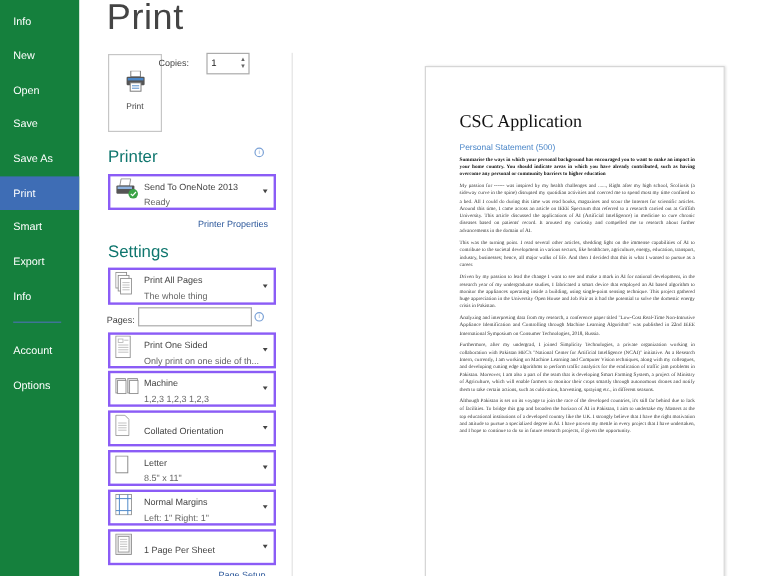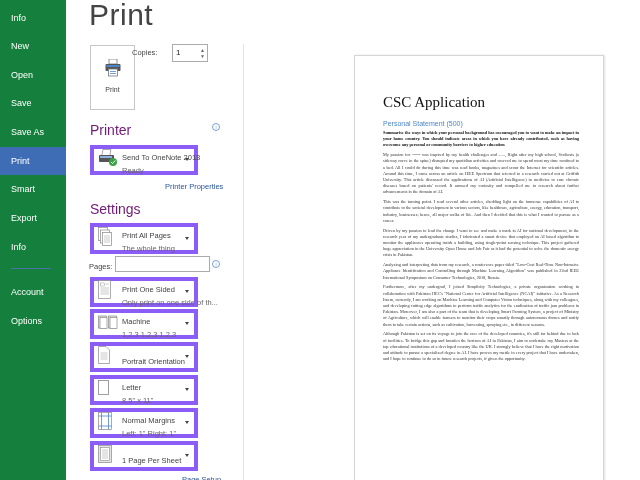--- a/index.html
+++ b/index.html
@@ -18,24 +18,24 @@
   .print-btn .pi { position: absolute; left: 14px; top: 13px; }
   .print-btn .lbl { position: absolute; left: 0; width: 100%; top: 40px; text-align: center; font-size: 7px; color: #444; }
 
   .copies-label { position: absolute; left: 132px; top: 48px; font-size: 7.5px; color: #444; text-align: center; }
   .copies-box { position: absolute; left: 172px; top: 44px; width: 36px; height: 18px; border: 1px solid #ababab; background: #fff; }
   .copies-box .val { position: absolute; left: 3px; top: 3px; font-size: 8px; color: #222; }
   .copies-box .spin { position: absolute; right: 2px; top: 2px; font-size: 5px; color: #666; line-height: 6px; }
 
   .v-divider { position: absolute; left: 243px; top: 44px; width: 1px; height: 436px; background: #e3e3e3; }
 
-  .section-title { position: absolute; left: 90px; font-size: 14px; color: #701a75; }
+  .section-title { position: absolute; left: 90px; font-size: 14px; color: #0f766e; }
   .info-icon { position: absolute; width: 8px; height: 8px; border: 1px solid #7aa1d6; border-radius: 50%; color: #7aa1d6; font-size: 5px; text-align: center; line-height: 6px; }
 
-  .dropdown { position: absolute; left: 90px; width: 108px; border: 4px solid #8b5cf6; background: #fff; cursor: pointer; }
+  .dropdown { position: absolute; left: 90px; width: 140px; border: 2px solid #8b5cf6; background: #fff; cursor: pointer; }
   .dropdown .ico { position: absolute; left: 4px; top: 50%; transform: translateY(-50%); }
   .dropdown .t1 { position: absolute; left: 28px; font-size: 7.5px; color: #444; white-space: nowrap; }
   .dropdown .t2 { position: absolute; left: 28px; font-size: 7.5px; color: #666; white-space: nowrap; }
   .dropdown .caret { position: absolute; right: 5px; top: 50%; margin-top: -2px; width: 0; height: 0; border-left: 2.5px solid transparent; border-right: 2.5px solid transparent; border-top: 3px solid #444; }
 
   .link { position: absolute; color: #2b579a; font-size: 7.5px; cursor: pointer; }
 
   .pages-label { position: absolute; left: 89px; top: 262px; font-size: 7.5px; color: #444; }
   .pages-input { position: absolute; left: 115px; top: 256px; width: 95px; height: 16px; border: 1px solid #ababab; background: #fff; }
 
@@ -163,21 +163,21 @@
 <div class="dropdown" style="top:342px;height:30px">
   <span class="ico">
     <svg width="12" height="18" viewBox="0 0 12 18">
       <path d="M0.5 0.5 H8 L11.5 4 V17.5 H0.5 Z" fill="#fff" stroke="#888" stroke-width="0.7"></path>
       <line x1="2.5" y1="7" x2="9.5" y2="7" stroke="#aaa" stroke-width="0.6"></line>
       <line x1="2.5" y1="9" x2="9.5" y2="9" stroke="#aaa" stroke-width="0.6"></line>
       <line x1="2.5" y1="11" x2="9.5" y2="11" stroke="#aaa" stroke-width="0.6"></line>
       <line x1="2.5" y1="13" x2="9.5" y2="13" stroke="#aaa" stroke-width="0.6"></line>
     </svg>
   </span>
-  <span class="t1" style="top:11px">Portrait Orientation</span>
+  <span class="t1" style="top:11px">Collated Orientation</span>
   <span class="caret"></span>
 </div>
 
 <div class="dropdown" style="top:375px;height:30px">
   <span class="ico">
     <svg width="12" height="16" viewBox="0 0 12 16">
       <rect x="0.5" y="0.5" width="10" height="14" fill="#fff" stroke="#888" stroke-width="0.8"></rect>
     </svg>
   </span>
   <span class="t1" style="top:4px">Letter</span>

